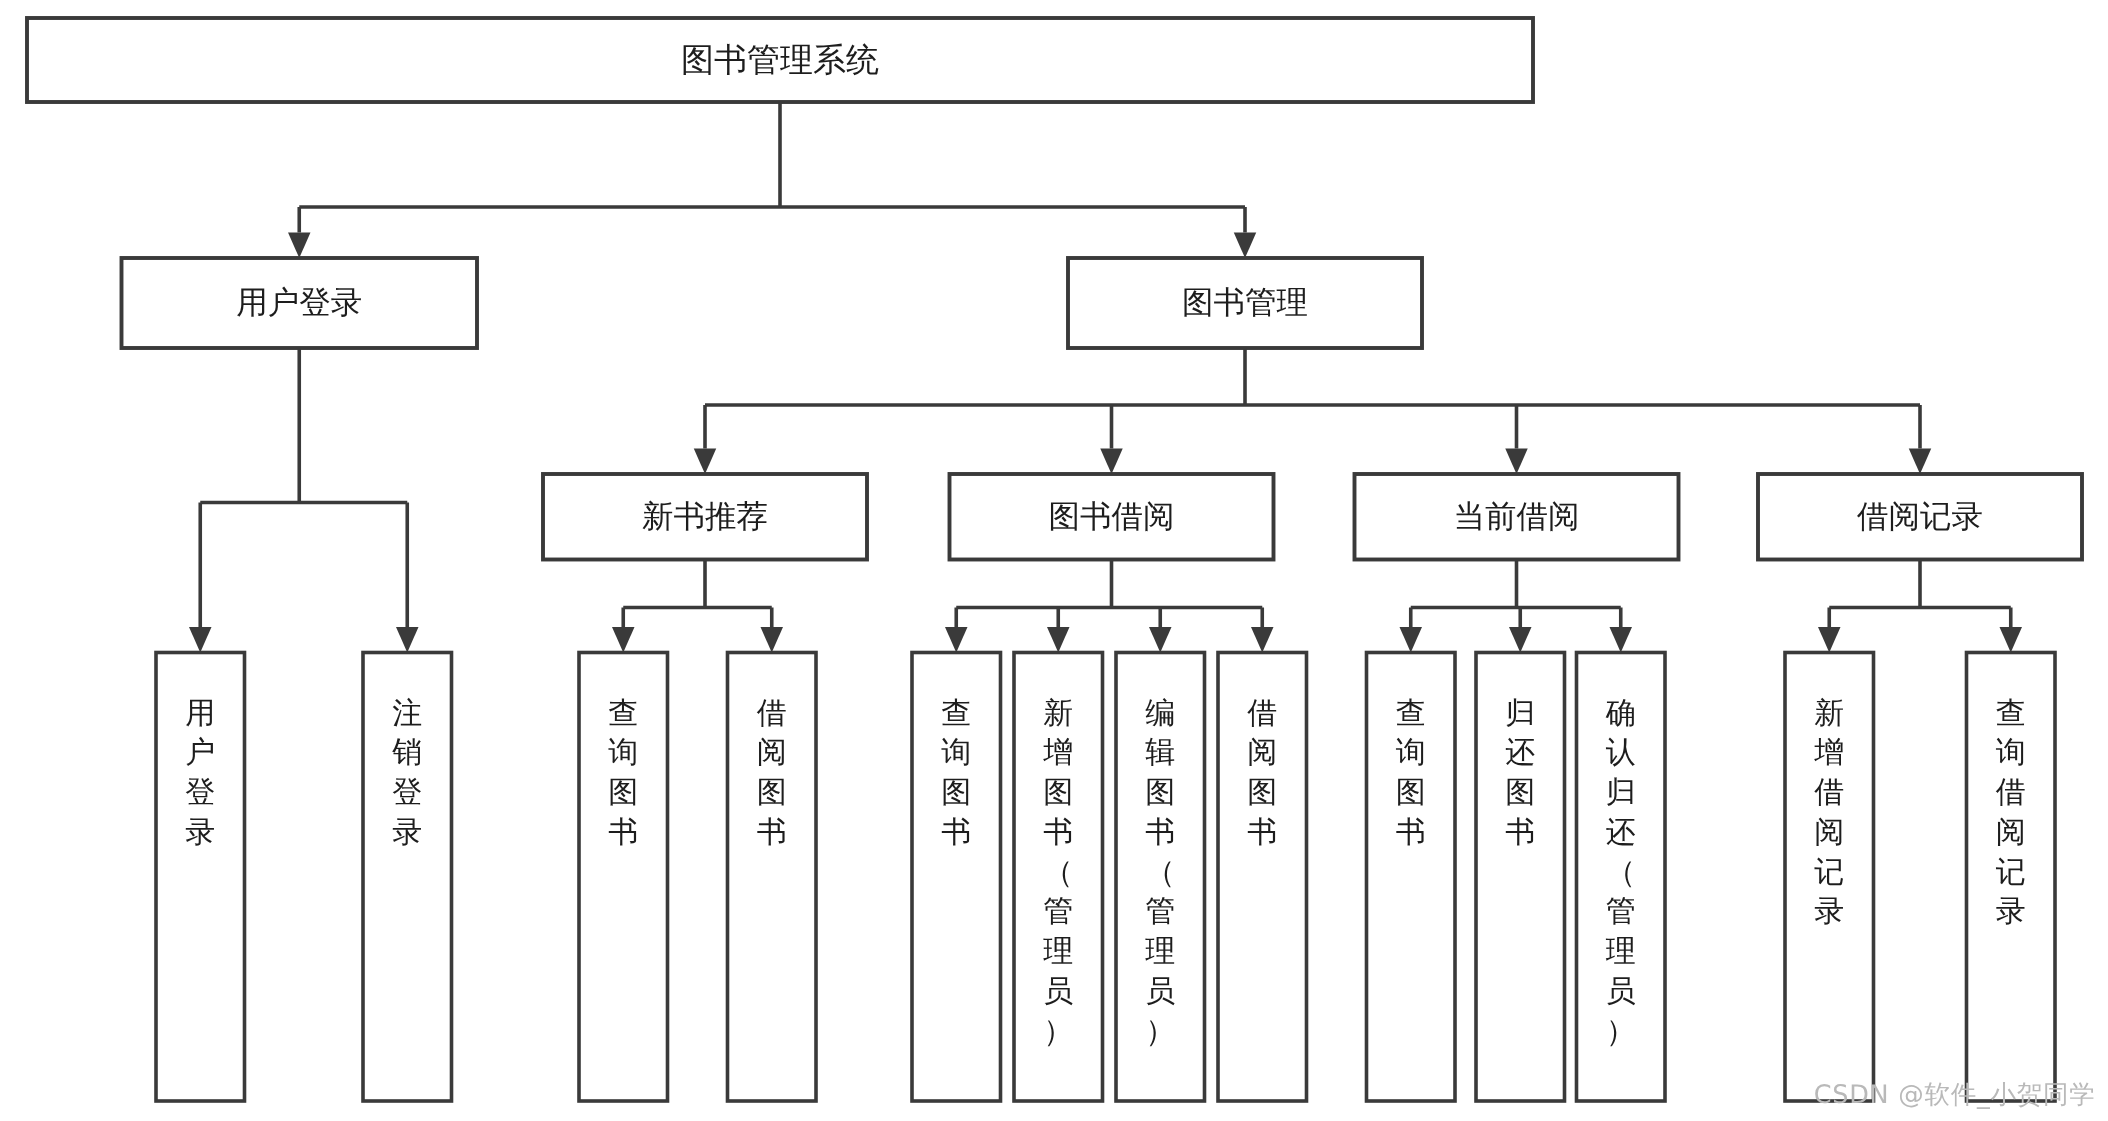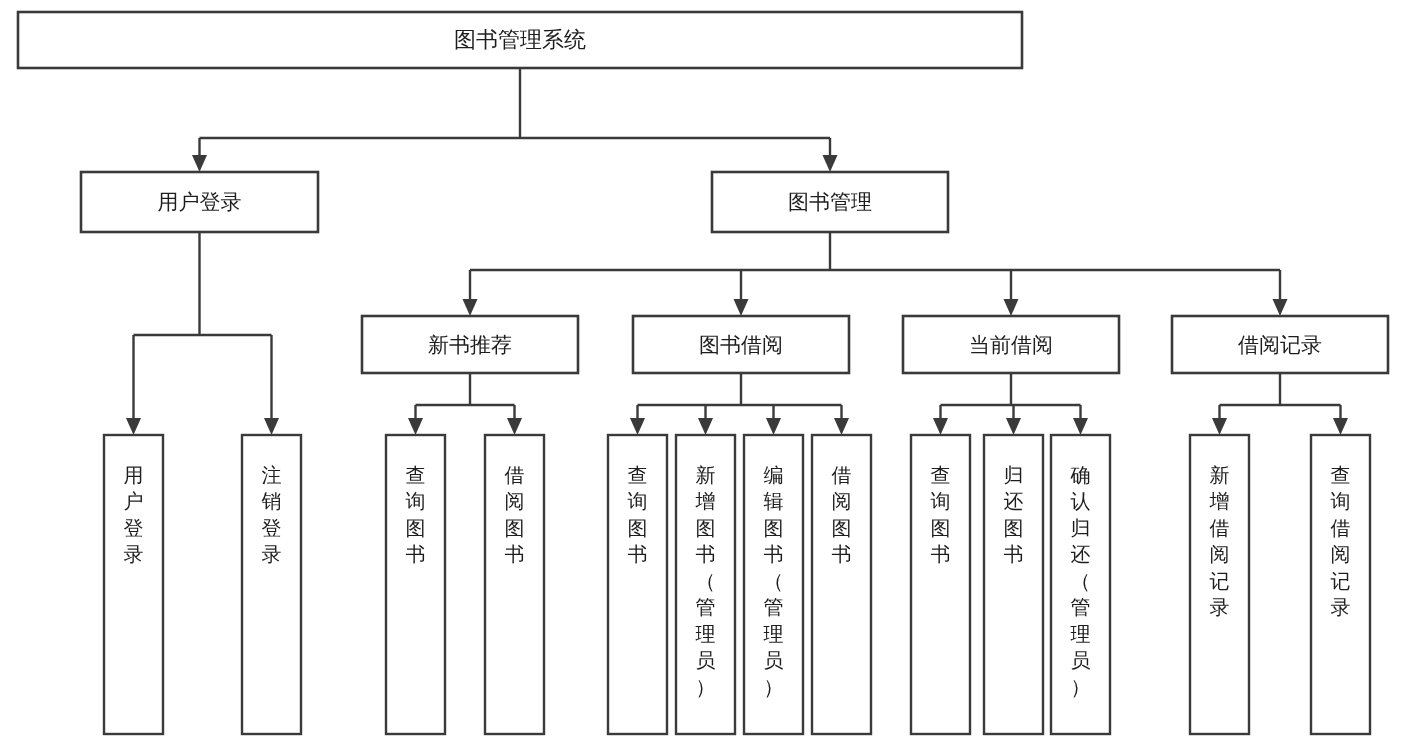--- a/index.html
+++ b/index.html
@@ -268,13 +268,14 @@
           <rect x="1311" y="435" width="59" height="299" class="node-box leaf-box"></rect>
           <text x="1340.5" y="476.25" class="vert-label-char">查</text>
           <text x="1340.5" y="502.75" class="vert-label-char">询</text>
           <text x="1340.5" y="529.25" class="vert-label-char">借</text>
           <text x="1340.5" y="555.75" class="vert-label-char">阅</text>
           <text x="1340.5" y="582.25" class="vert-label-char">记</text>
           <text x="1340.5" y="608.75" class="vert-label-char">录</text>
         </g>
       </g>
   </svg>
+  <div class="watermark">CSDN @软件_小贺同学</div>
 </div>
 
 </body></html>

